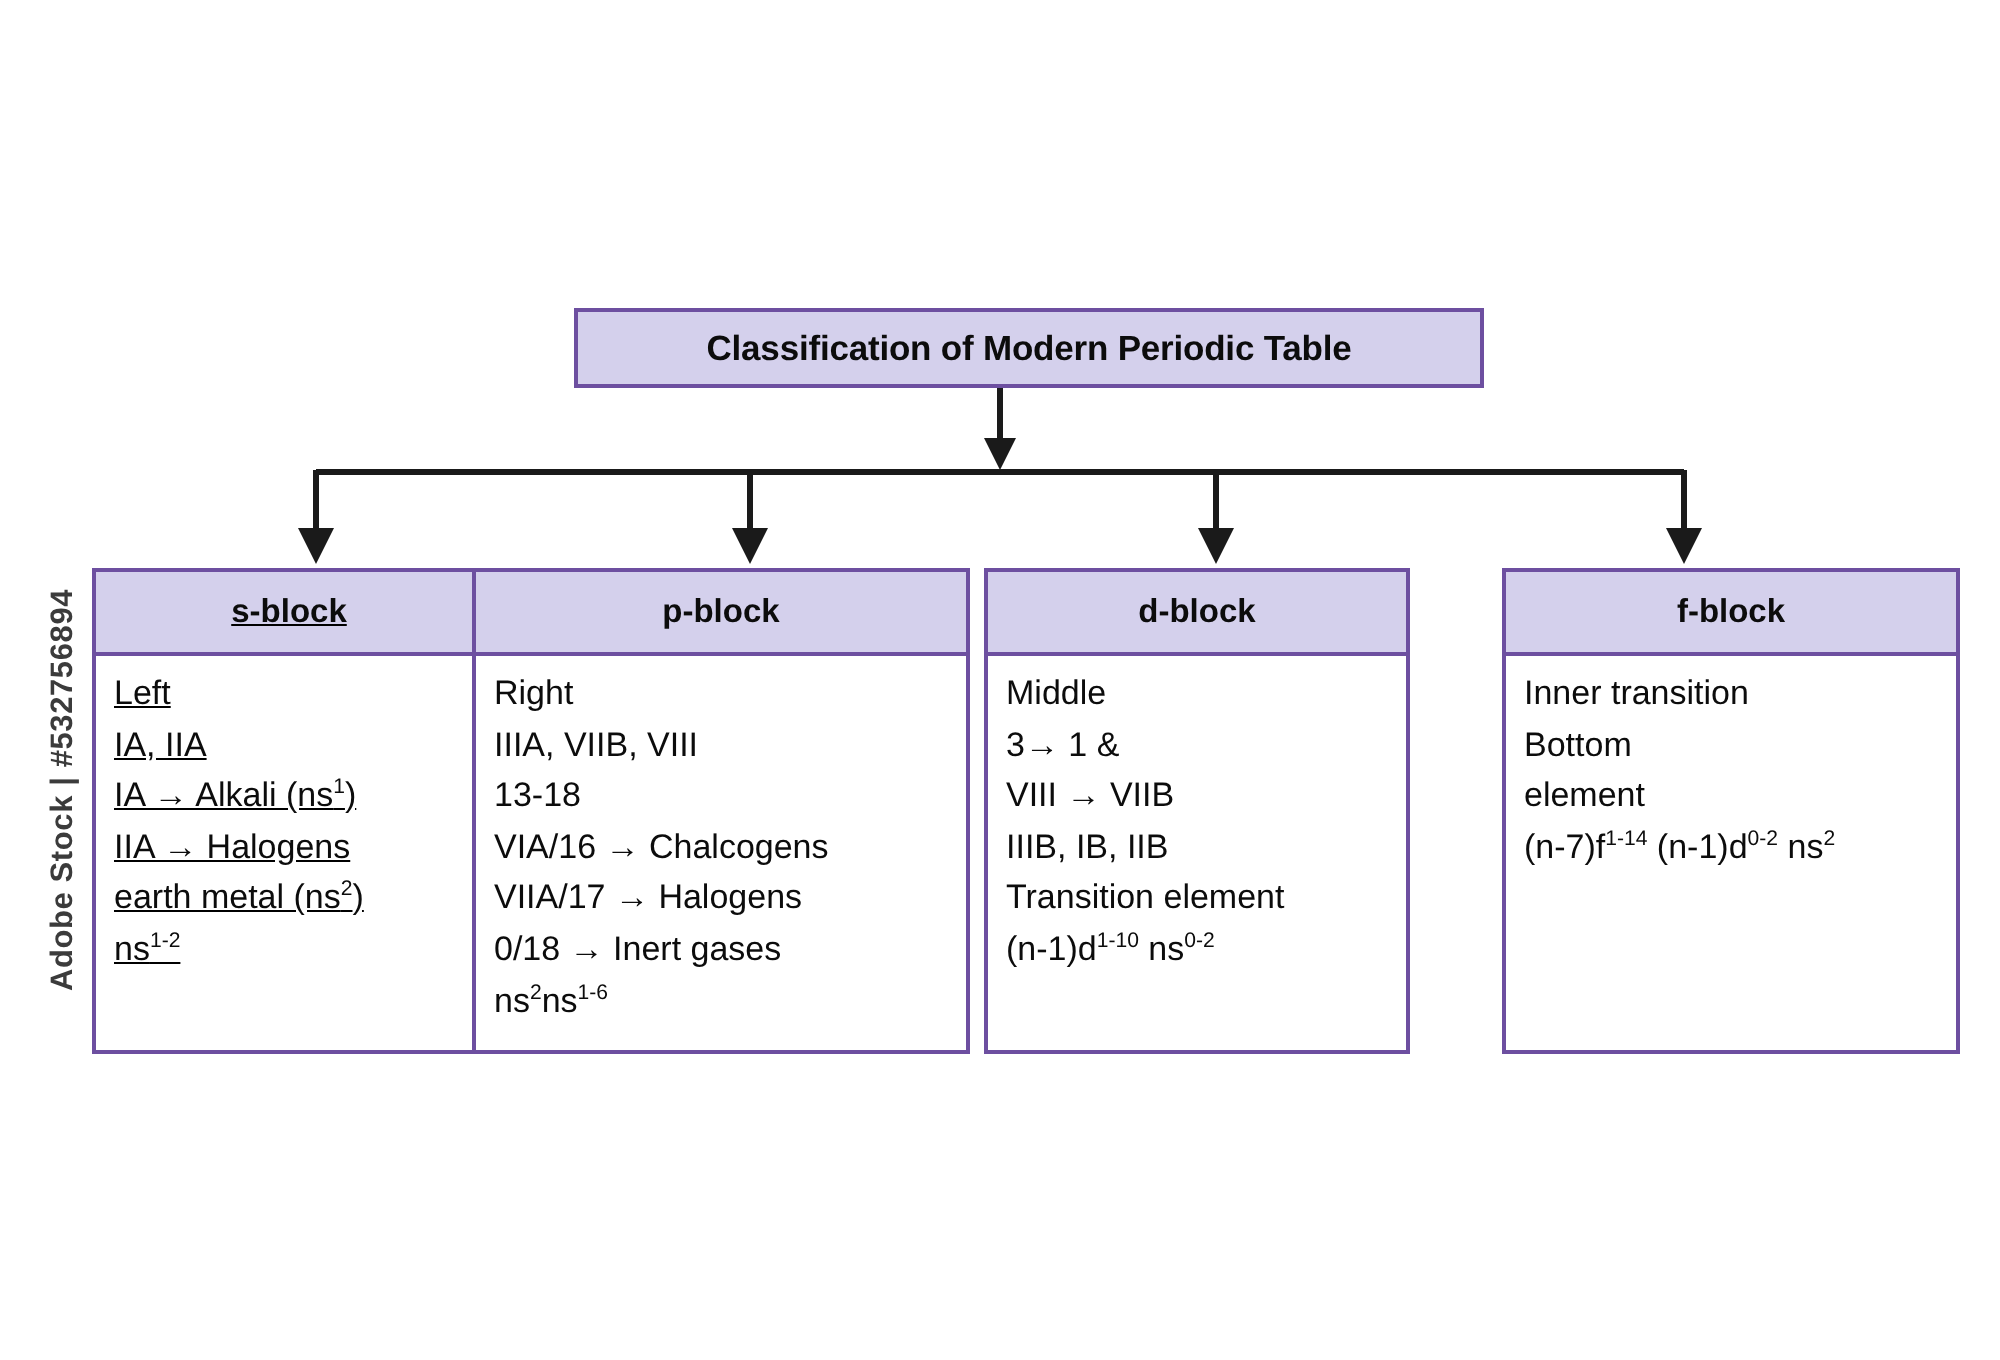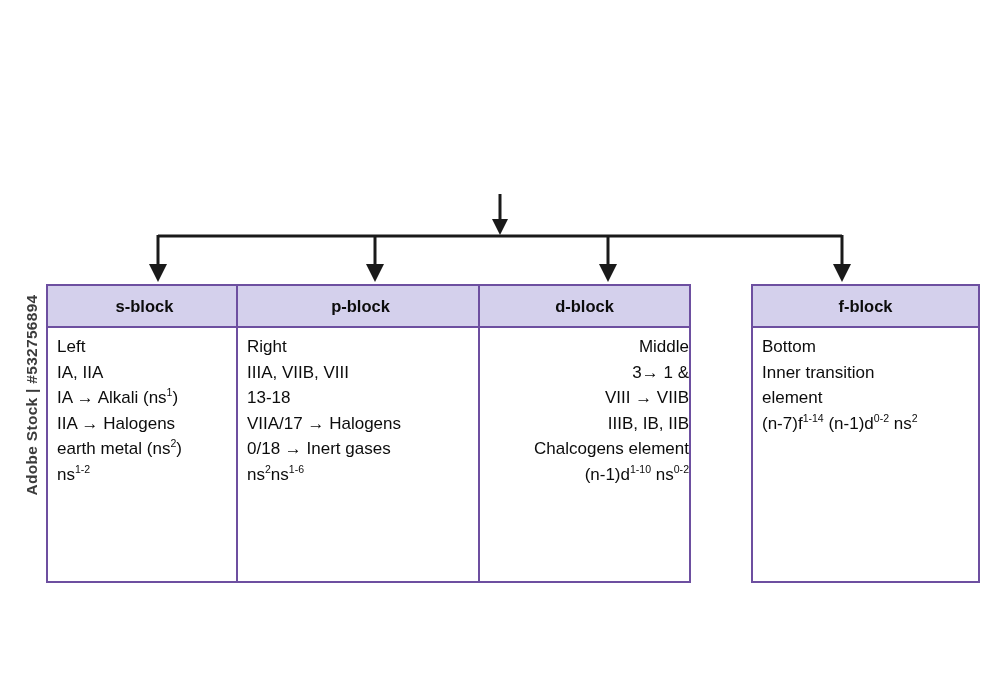--- a/index.html
+++ b/index.html
@@ -95,53 +95,56 @@
     align-items: center;
     justify-content: center;
   }
   .block-header-text {
     font-size: 16.5px;
     font-weight: 700;
     color: #0c0c0c;
   }
   .block-body {
     box-sizing: border-box;
-    height: 255px;
+    height: 199px;
     background: #ffffff;
     border: 2px solid #6d4fa0;
     border-top: none;
     padding: 6px 0 16px 9px;
   }
   .block-line {
     font-size: 17px;
     line-height: 25.6px;
     color: #0c0c0c;
     white-space: nowrap;
   }
   .block-line sup {
     font-size: 0.62em;
     line-height: 0;
     vertical-align: super;
   }
 
   
-  #col-s  { left: 46px;  width: 197px; }
+  #col-s  { left: 46px;  width: 197px; text-decoration: underline; }
   #col-p  { left: 236px; width: 249px; }
-  #col-d  { left: 478px; width: 213px; text-align: right; }
+  #col-d  { left: 492px; width: 213px; }
   #col-f  { left: 751px; width: 229px; }
 </style>
 </head>
 <body>
 
 <div id="watermark-bar">
   <div id="watermark-text">Adobe Stock | #532756894</div>
 </div>
 
 <div id="diagram">
 
+  <div id="title-box">
+    <span id="title-text">Classification of Modern Periodic Table</span>
+  </div>
 
   <svg id="connectors" viewBox="0 0 1000 680" width="1000" height="680" xmlns="http://www.w3.org/2000/svg">
 
     <line x1="500" y1="194" x2="500" y2="223" stroke="#1a1a1a" stroke-width="3"></line>
     <polygon points="492,219 508,219 500,235" fill="#1a1a1a"></polygon>
 
     <line x1="158" y1="236" x2="842" y2="236" stroke="#1a1a1a" stroke-width="3"></line>
 
     <line x1="158" y1="235" x2="158" y2="268" stroke="#1a1a1a" stroke-width="3"></line>
     <polygon points="149,264 167,264 158,282" fill="#1a1a1a"></polygon>
@@ -171,45 +174,46 @@
   </div>
 
   <div class="block-col" id="col-p">
     <div class="block-header">
       <span class="block-header-text">p-block</span>
     </div>
     <div class="block-body">
       <div class="block-line"><span>Right</span></div>
       <div class="block-line"><span>IIIA, VIIB, VIII</span></div>
       <div class="block-line"><span>13-18</span></div>
+      <div class="block-line"><span>VIA/16 → Chalcogens</span></div>
       <div class="block-line"><span>VIIA/17 → Halogens</span></div>
       <div class="block-line"><span>0/18 → Inert gases</span></div>
       <div class="block-line"><span>ns</span><sup>2</sup><span>ns</span><sup>1-6</sup></div>
     </div>
   </div>
 
   <div class="block-col" id="col-d">
     <div class="block-header">
       <span class="block-header-text">d-block</span>
     </div>
     <div class="block-body">
       <div class="block-line"><span>Middle</span></div>
       <div class="block-line"><span>3→ 1 &amp;</span></div>
       <div class="block-line"><span>VIII → VIIB</span></div>
       <div class="block-line"><span>IIIB, IB, IIB</span></div>
-      <div class="block-line"><span>Chalcogens element</span></div>
+      <div class="block-line"><span>Transition element</span></div>
       <div class="block-line"><span>(n-1)d</span><sup>1-10</sup><span> ns</span><sup>0-2</sup></div>
     </div>
   </div>
 
   <div class="block-col" id="col-f">
     <div class="block-header">
       <span class="block-header-text">f-block</span>
     </div>
     <div class="block-body">
+      <div class="block-line"><span>Inner transition</span></div>
       <div class="block-line"><span>Bottom</span></div>
-      <div class="block-line"><span>Inner transition</span></div>
       <div class="block-line"><span>element</span></div>
       <div class="block-line"><span>(n-7)f</span><sup>1-14</sup><span> (n-1)d</span><sup>0-2</sup><span> ns</span><sup>2</sup></div>
     </div>
   </div>
 
 </div>
 
 </body></html>

